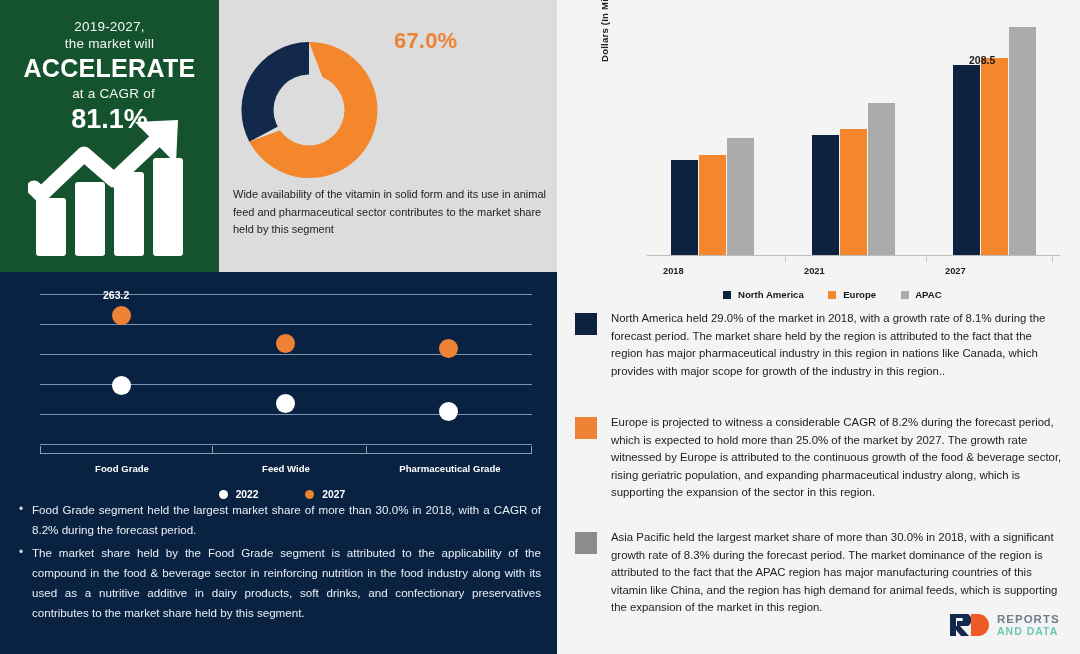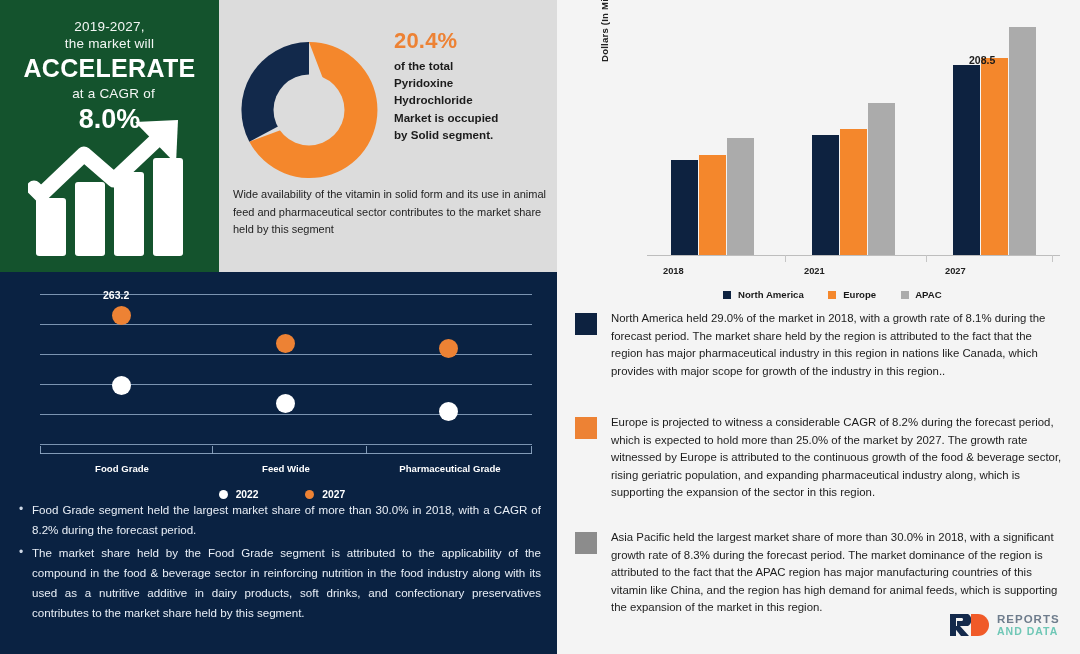--- a/index.html
+++ b/index.html
@@ -72,21 +72,21 @@
 <body>
 
 <div class="page">
 
   <div class="panel-orange">
     <div class="accel-text">
       <div class="accel-l1">2019-2027,</div>
       <div class="accel-l2">the market will</div>
       <div class="accel-big">ACCELERATE</div>
       <div class="accel-l4">at a CAGR of</div>
-      <div class="accel-pct">8.0%</div>
+      <div class="accel-pct">81.1%</div>
     </div>
     <svg class="growth-icon" viewBox="0 0 168 140">
       <rect x="8" y="78" width="30" height="58" rx="3" fill="#ffffff"></rect>
       <rect x="47" y="62" width="30" height="74" rx="3" fill="#ffffff"></rect>
       <rect x="86" y="52" width="30" height="84" rx="3" fill="#ffffff"></rect>
       <rect x="125" y="38" width="30" height="98" rx="3" fill="#ffffff"></rect>
       <path d="M6 68 L13 75 L56 34 L86 60 L139 10" stroke="#ffffff" stroke-width="15" fill="none" stroke-linecap="round" stroke-linejoin="round"></path>
       <path d="M107 2 L150 0 L148 44 Z" fill="#ffffff"></path>
     </svg>
   </div>
@@ -95,28 +95,21 @@
     <div class="donut-wrap">
       <svg viewBox="0 0 152 152" width="152" height="152">
 
         <path d="M76 8 A68 68 0 1 1 16.35 107.8 L 102 76 Z" fill="#F4872C"></path>
 
         <path d="M16.35 107.8 A68 68 0 0 1 76 8 L 76 76 Z" fill="#12294B"></path>
         <circle cx="76" cy="76" r="35.5" fill="#DCDCDC"></circle>
       </svg>
     </div>
     <div class="donut-txt">
-      <div class="donut-pct">20.4%</div>
-      <div class="donut-desc">
-        <div>of the total</div>
-        <div>Pyridoxine</div>
-        <div>Hydrochloride</div>
-        <div>Market is occupied</div>
-        <div>by Solid segment.</div>
-      </div>
+      <div class="donut-pct">67.0%</div>
     </div>
     <div class="gray-note">Wide availability of the vitamin in solid form and its use in animal feed and pharmaceutical sector contributes to the market share held by this segment</div>
   </div>
 
   <div class="panel-navy">
 
     <div class="dotchart">
 
       <div class="dot-gridline" style="top:10px;  width:492px;"></div>
       <div class="dot-gridline" style="top:40px;  width:492px;"></div>

